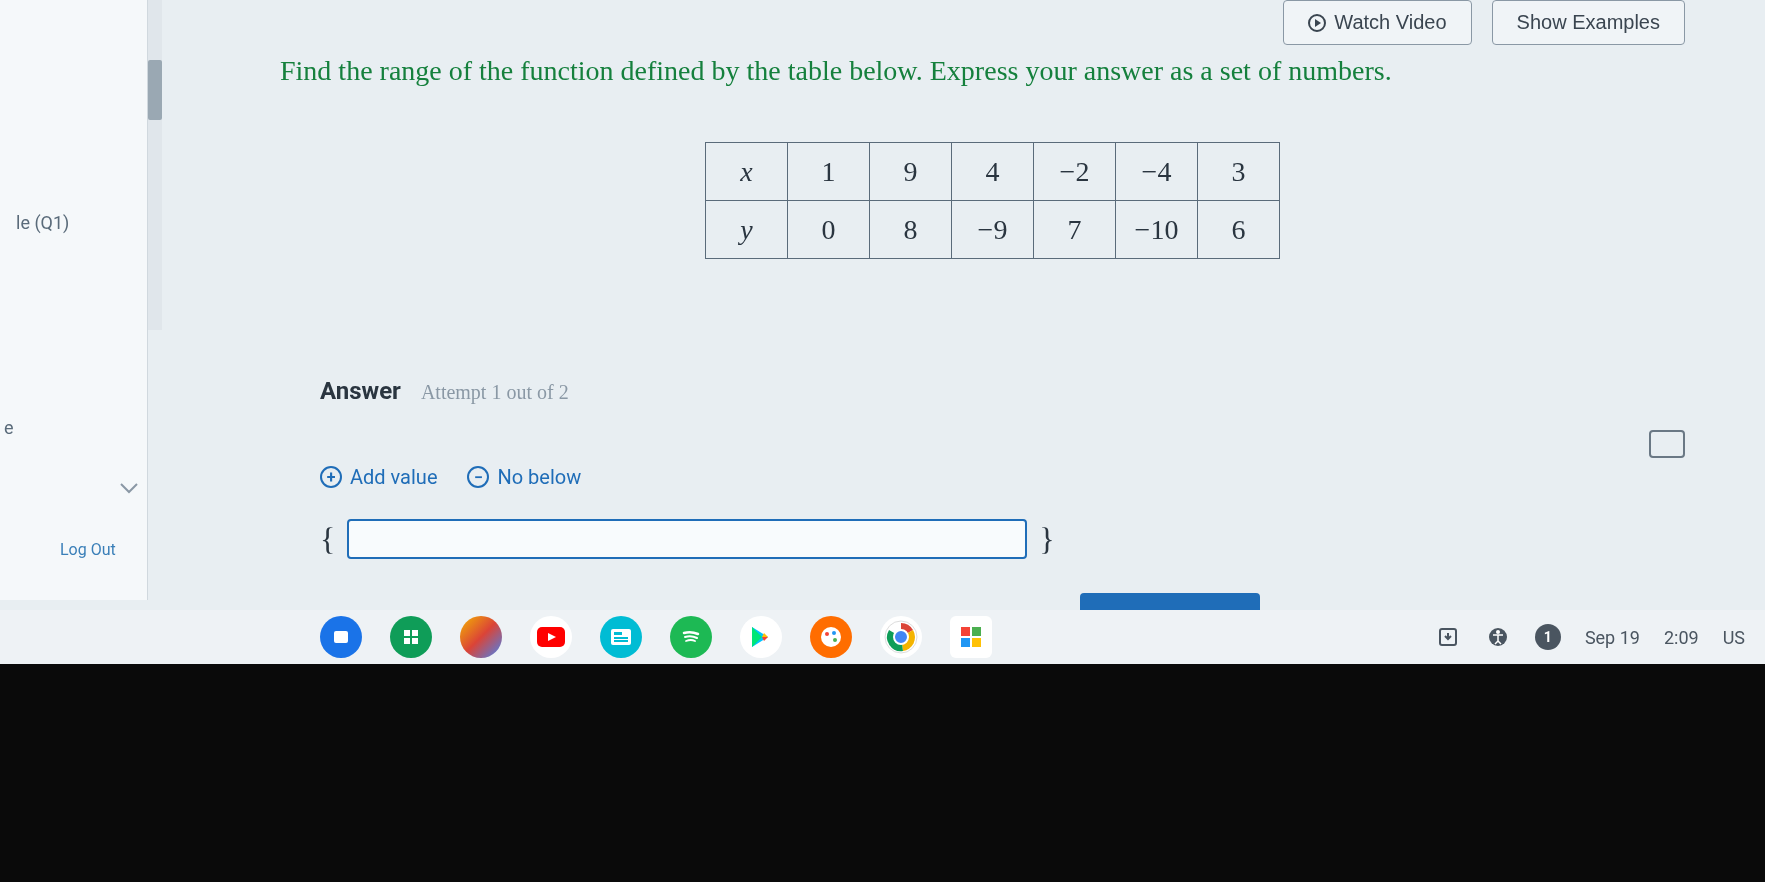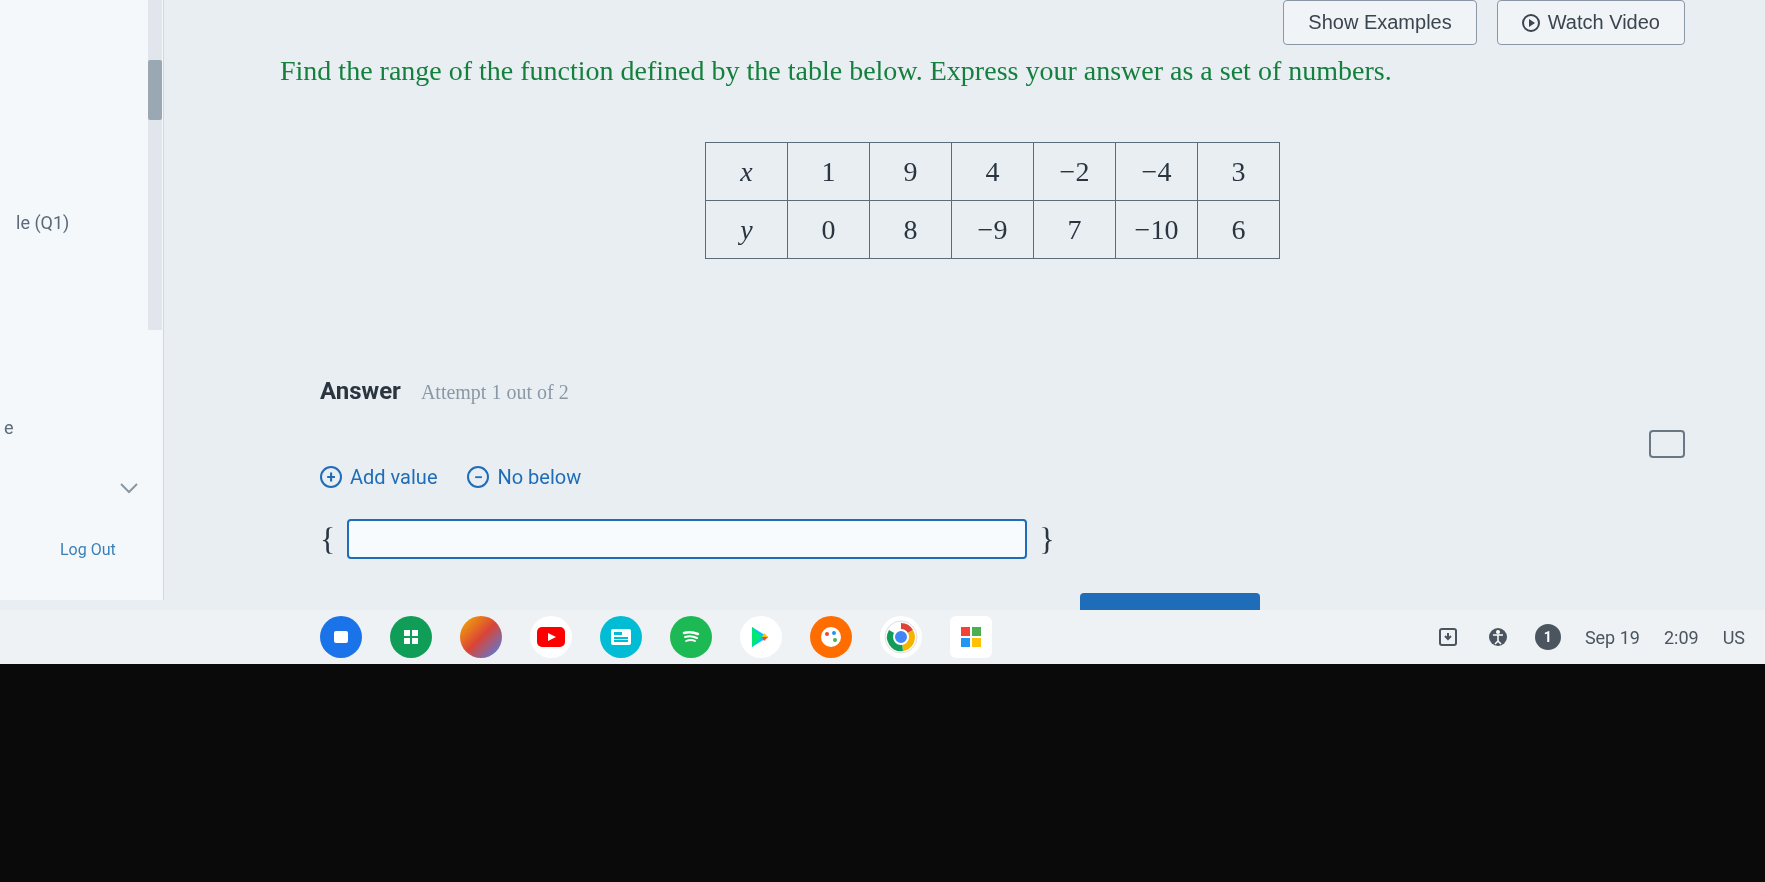--- a/index.html
+++ b/index.html
@@ -12,21 +12,21 @@
       background: #e8eef2;
       width: 1765px;
       height: 882px;
       overflow: hidden;
       position: relative;
     }
     .sidebar {
       position: absolute;
       left: 0;
       top: 0;
-      width: 164px;
+      width: 148px;
       height: 600px;
       background: #f5f8fa;
       border-right: 1px solid #d0d8de;
     }
     .sidebar-item {
       padding: 12px 16px;
       color: #5a6b7a;
       font-size: 18px;
       cursor: pointer;
     }
@@ -278,25 +278,25 @@
     <svg width="18" height="12" viewBox="0 0 18 12">
         <path d="M1 1 L9 9 L17 1" stroke="#8a98a5" stroke-width="2" fill="none"></path>
       </svg>
   </div>
   <div class="logout">Log Out</div>
 </div>
 
 <div class="main-content">
   <div class="top-buttons">
     <button class="top-btn">
-      <span>Show Examples</span>
+      <span class="play-icon-circle"></span>
+      <span>Watch Video</span>
     </button>
     <button class="top-btn">
-      <span class="play-icon-circle"></span>
-      <span>Watch Video</span>
+      <span>Show Examples</span>
     </button>
   </div>
 
   <div class="question-text">Find the range of the function defined by the table below. Express your answer as a set of numbers.</div>
 
   <table class="data-table">
     <tbody>
         <tr>
       <td class="var">x</td>
       <td>1</td>

